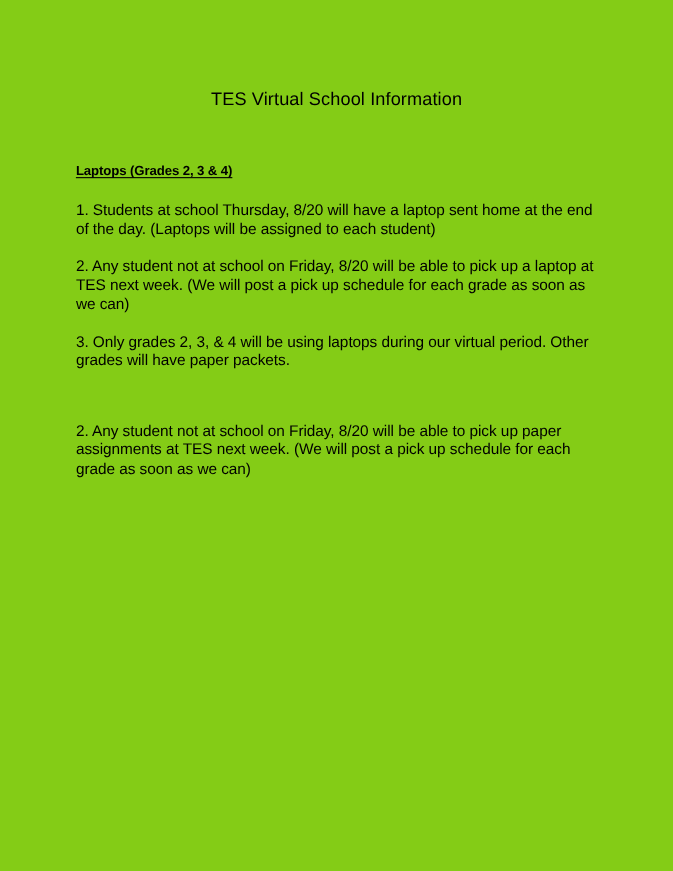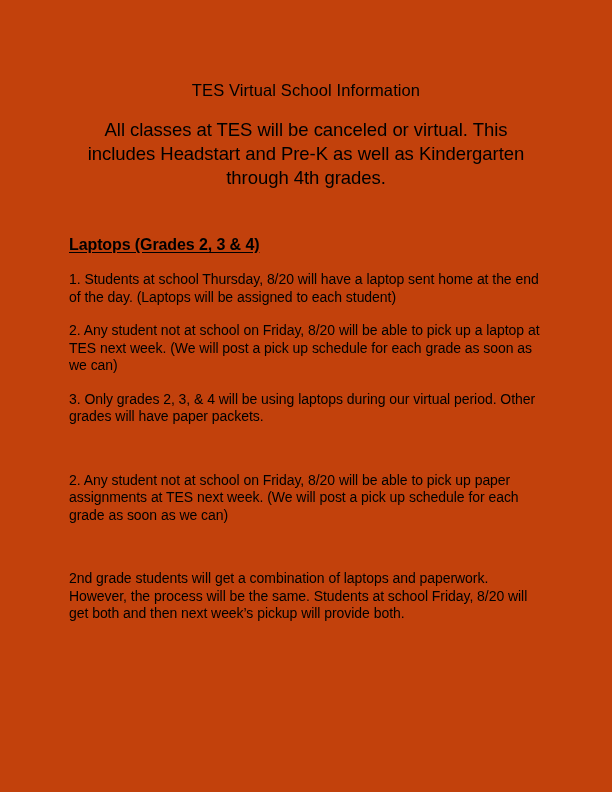--- a/index.html
+++ b/index.html
@@ -12,21 +12,21 @@
     width: 612px;
     height: 792px;
     font-family: "Liberation Sans", sans-serif;
     color: #000000;
     -webkit-font-smoothing: antialiased;
   }
   .page {
     position: relative;
     width: 612px;
     height: 792px;
-    background: #c2410c;
+    background: #84cc16;
     box-sizing: border-box;
     overflow: hidden;
   }
   .content {
     position: absolute;
     left: 69px;
     top: 80px;
     width: 474px;
   }
   .doc-title {
@@ -42,21 +42,21 @@
     line-height: 24px;
     text-align: center;
     font-weight: normal;
     margin: 0;
     letter-spacing: -0.05px;
   }
   .section {
     margin-top: 46px;
   }
   .section-heading {
-    font-size: 16px;
+    font-size: 12px;
     line-height: 17px;
     font-weight: bold;
     text-decoration: underline;
     text-underline-offset: 2px;
     margin: 0 0 18px 0;
     display: inline-block;
     letter-spacing: -0.1px;
   }
   .section-heading sup {
     font-size: 0.62em;
@@ -78,37 +78,33 @@
   }
 </style>
 </head>
 <body>
 
 <div class="page">
   <div class="content">
 
     <h1 class="doc-title">TES Virtual School Information</h1>
 
-    <p class="doc-intro">All classes at TES will be canceled or virtual. This includes Headstart and Pre-K as well as Kindergarten through 4th grades.</p>
 
     <div class="section">
       <div class="section-heading">Laptops (Grades 2, 3 &amp; 4)</div>
       <div class="section-body">
         <p class="para">1. Students at school Thursday, 8/20 will have a laptop sent home at the end of the day. (Laptops will be assigned to each student)</p>
         <p class="para">2. Any student not at school on Friday, 8/20 will be able to pick up a laptop at TES next week. (We will post a pick up schedule for each grade as soon as we can)</p>
         <p class="para">3. Only grades 2, 3, &amp; 4 will be using laptops during our virtual period. Other grades will have paper packets.</p>
       </div>
     </div>
 
     <div class="section">
       <div class="section-body">
         <p class="para">2. Any student not at school on Friday, 8/20 will be able to pick up paper assignments at TES next week. (We will post a pick up schedule for each grade as soon as we can)</p>
       </div>
     </div>
 
     <div class="section">
-      <div class="section-body">
-        <p class="para">2nd grade students will get a combination of laptops and paperwork. However, the process will be the same. Students at school Friday, 8/20 will get both and then next week’s pickup will provide both.</p>
-      </div>
     </div>
 
   </div>
 </div>
 
 </body></html>

